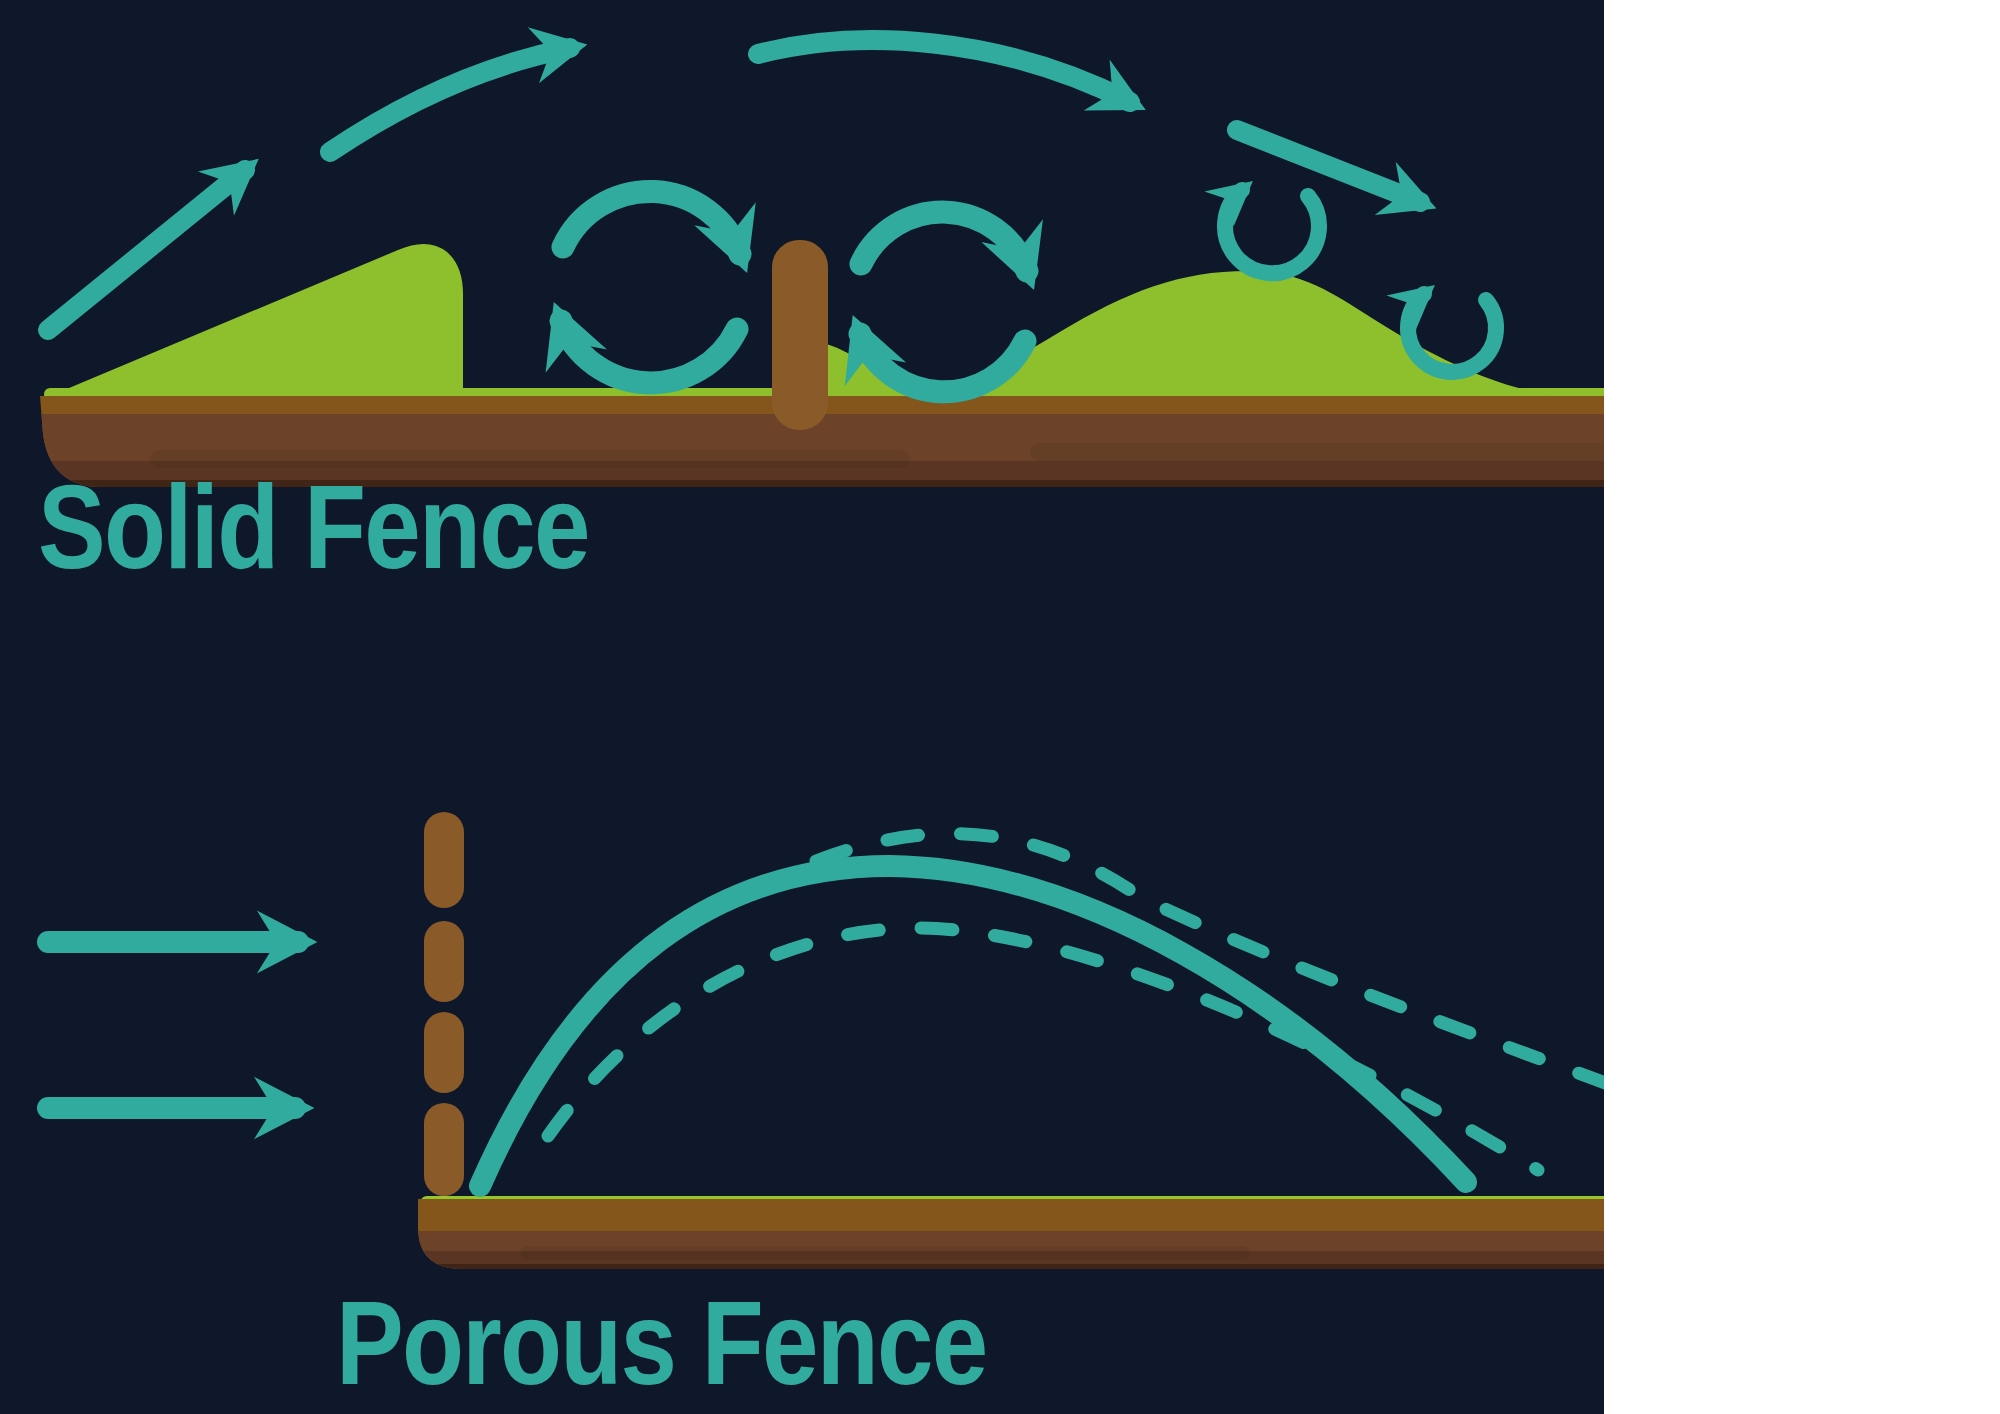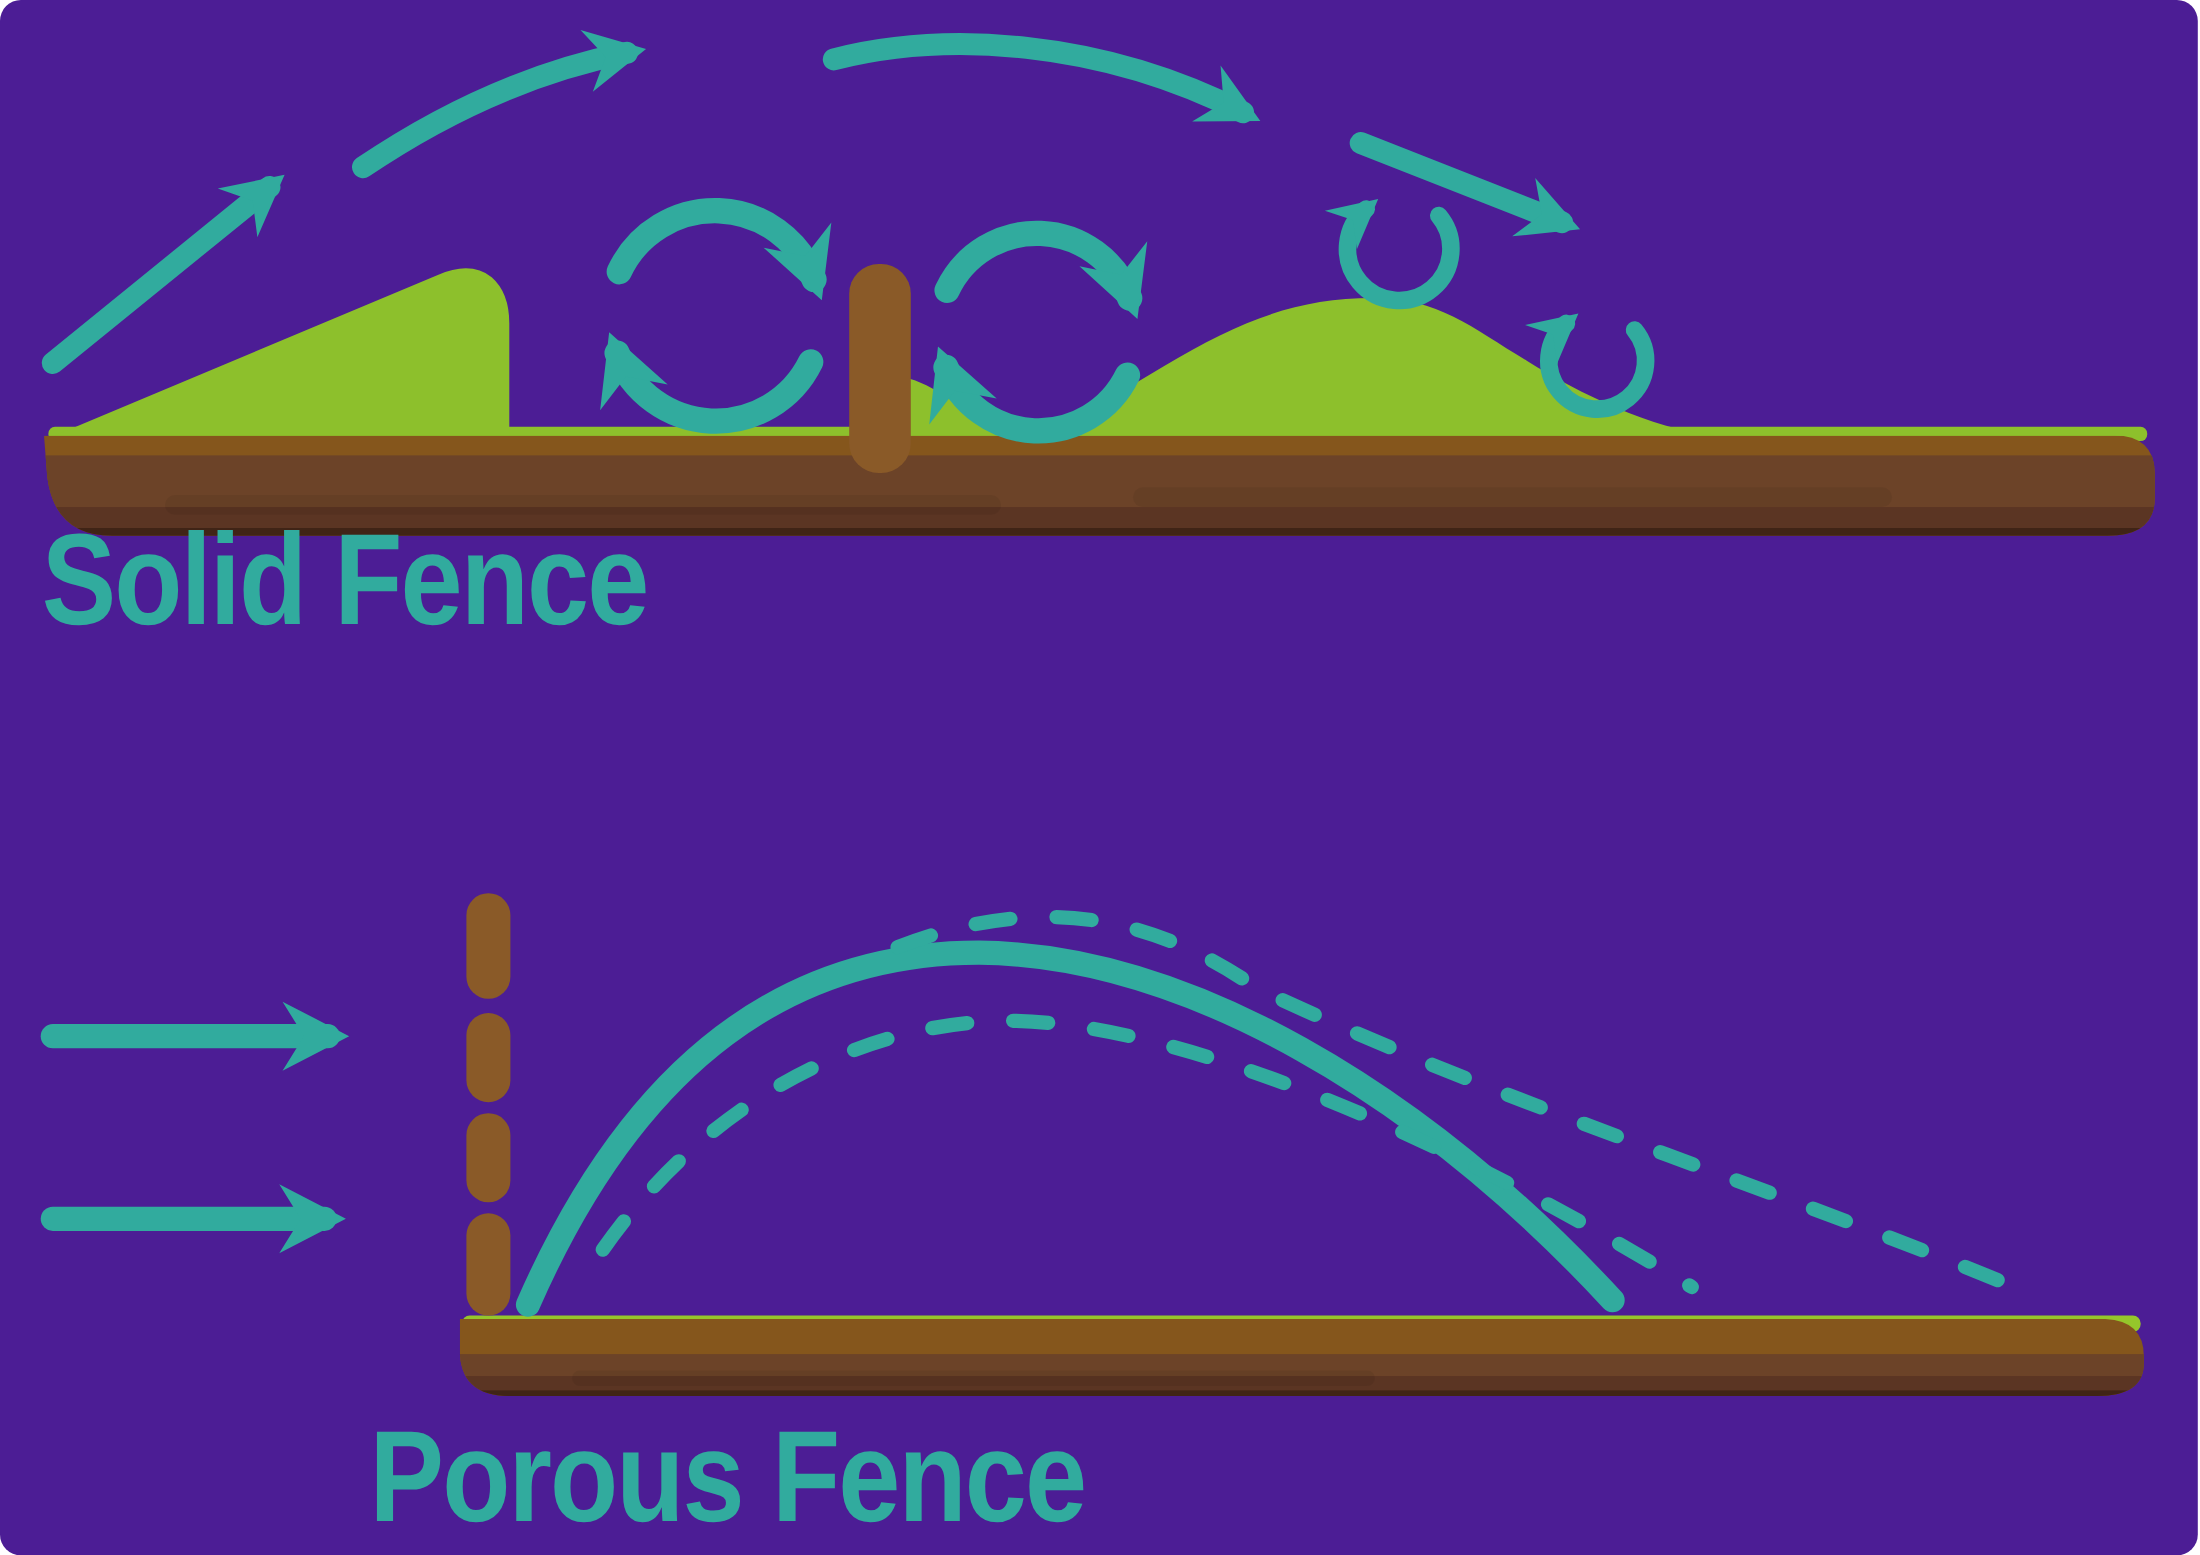--- a/index.html
+++ b/index.html
@@ -1,17 +1,17 @@
 <!DOCTYPE html>
 <html style="--teal: #31AB9E; --green: #8DC02C; --green2: #95C62B; --wood: #8A5A28; --soil1: #85561C; --soil2: #6C4328; --soil3: #5B3523; --soil4: #402416;"><head>
 <meta charset="utf-8">
 <style>
   html,body{margin:0;padding:0;background:#ffffff;}
-  #stage{position:relative;width:1998px;height:1414px;background:#4c1d95;overflow:hidden;
-         font-family:"Liberation Sans",sans-serif;border-radius:19px;}
+  #stage{position:relative;width:1604px;height:1414px;background:#0f172a;overflow:hidden;
+         font-family:"Liberation Sans",sans-serif;}
   #art{position:absolute;left:0;top:0;}
   .stroke-teal{stroke:var(--teal);fill:none;stroke-linecap:round;}
   .fill-teal{fill:var(--teal);}
   .fill-green{fill:var(--green);}
   .fill-green2{fill:var(--green2);}
   .fill-wood{fill:var(--wood);}
   .fill-soil1{fill:var(--soil1);}
   .fill-soil2{fill:var(--soil2);}
   .fill-soil3{fill:var(--soil3);}
   .fill-soil4{fill:var(--soil4);}

